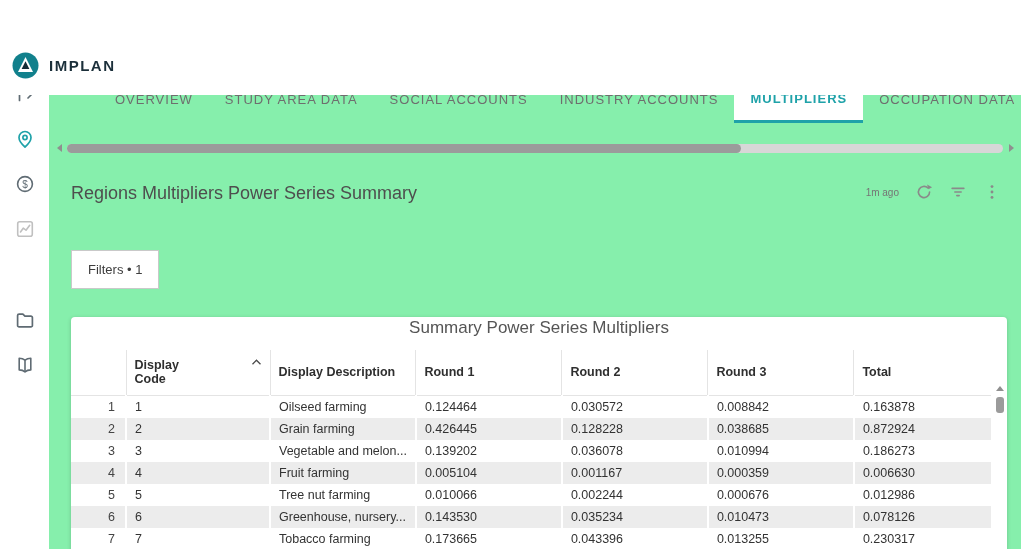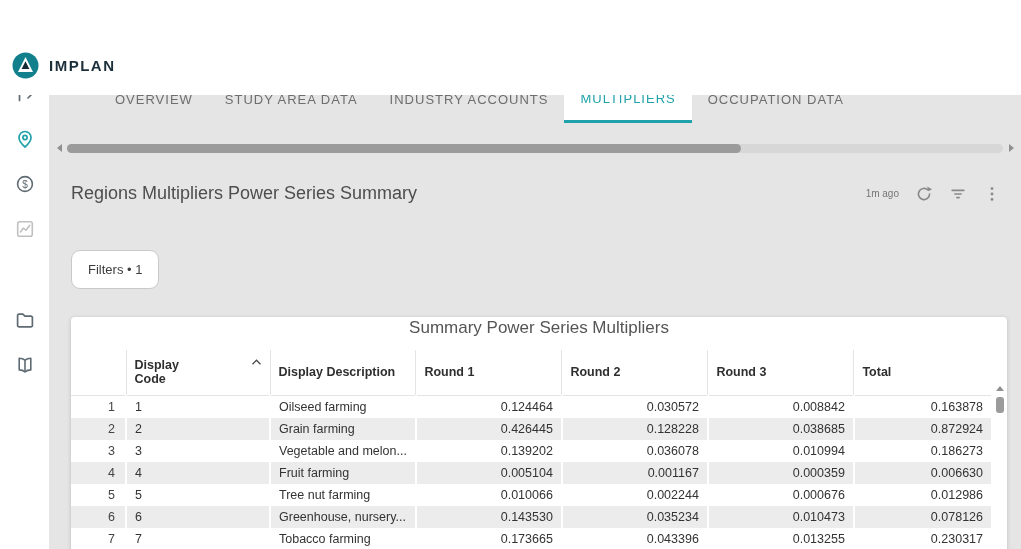--- a/index.html
+++ b/index.html
@@ -30,54 +30,54 @@
     width: 49px; height: 45px; display: flex; align-items: center; justify-content: center;
     color: #5f6b73; cursor: pointer; background: none; border: none;
   }
   .side-item.active { color: var(--accent); }
   .side-item.muted { color: #c0c0c0; }
   .side-spacer { height: 46px; }
 
   
   .main {
     position: absolute; top: 60px; left: 49px; right: 0; bottom: 0;
-    background: #e5e5e5; overflow: hidden;
+    background: #86efac; overflow: hidden;
   }
 
   
   .tabs {
     display: flex; align-items: stretch; padding: 13px 0 0 50px; height: 63px;
     white-space: nowrap; overflow: hidden;
   }
   .tab {
     padding: 16px 16px 13px; font-size: 13px; letter-spacing: 1px; color: #6e6e6e;
     cursor: pointer; background: none; border: none; white-space: nowrap;
   }
   .tab.active {
-    background: #fff; color: var(--accent); border-bottom: 3px solid var(--accent);
+    background: #fff; color: var(--accent); border-bottom: 3px solid var(--accent); font-weight: bold;
   }
 
   
   .hscroll { display: flex; align-items: center; gap: 4px; margin: 20px 6px 0 6px; }
   .hs-arrow { background: none; border: none; width: 8px; height: 10px; padding: 0; cursor: pointer; display: flex; align-items: center; justify-content: center; }
   .hs-left-tri  { width: 0; height: 0; border-top: 4px solid transparent; border-bottom: 4px solid transparent; border-right: 5px solid #8f8f8f; }
   .hs-right-tri { width: 0; height: 0; border-top: 4px solid transparent; border-bottom: 4px solid transparent; border-left: 5px solid #8f8f8f; }
   .hs-track { flex: 1; height: 9px; background: #d7d7d7; border-radius: 5px; position: relative; cursor: pointer; }
   .hs-thumb { position: absolute; left: 0; top: 0; height: 100%; width: 72%; background: #9b9b9b; border-radius: 5px; cursor: grab; }
 
   
-  .page-head { margin: 30px 20px 0 22px; display: flex; justify-content: space-between; align-items: center; }
+  .page-head { margin: 30px 20px 0 22px; display: flex; justify-content: space-between; align-items: flex-start; }
   .page-title { font-size: 18px; font-weight: 400; color: #4e4e4e; }
   .head-actions { display: flex; align-items: center; gap: 16px; color: #757575; font-size: 10px; }
   .icon-btn { background: none; border: none; cursor: pointer; color: #8a8a8a; display: flex; align-items: center; padding: 0; }
 
   
   .filters-chip {
     display: block; width: fit-content; margin: 46px 0 0 22px; padding: 11px 16px;
-    background: #fff; border: 1px solid #c9c9c9; border-radius: 9px;
+    background: #fff; border: 1px solid #c9c9c9; border-radius: 0;
     font-size: 13px; color: #3d3d3d; cursor: pointer; font-family: inherit;
   }
 
   
   .card {
     margin: 28px 14px 0 22px; background: #fff; border-radius: 4px;
     box-shadow: 0 1px 4px rgba(0,0,0,0.18); height: 310px; overflow: hidden;
   }
   .card-title { text-align: center; font-size: 17px; color: #555; padding: 1px 0 12px; }
 
@@ -88,21 +88,21 @@
     border-bottom: 1px solid #e4e4e4; border-right: 1px solid #e4e4e4; background: #fff;
   }
   th:last-child { border-right: none; }
   .th-inner { display: flex; justify-content: space-between; width: 100%; gap: 37px; }
   td {
     padding: 4px 8px; font-size: 12.5px; color: #333; height: 22px;
     border-right: 2px solid #fff; white-space: nowrap; overflow: hidden; text-overflow: ellipsis;
   }
   tbody tr:nth-child(even) { background: #ececec; }
   tbody tr:nth-child(odd)  { background: #fff; }
-  td.num { text-align: right; }
+  td.num { }
   td.idx { text-align: right; color: #444; padding-right: 10px; }
   th.idx-th { border-right: 1px solid #e4e4e4; }
 
   .vscroll { width: 14px; display: flex; flex-direction: column; align-items: center; padding-top: 36px; cursor: pointer; }
   .vs-up { width: 0; height: 0; border-left: 4px solid transparent; border-right: 4px solid transparent; border-bottom: 5px solid #8f8f8f; margin-bottom: 6px; }
   .vs-thumb { width: 8px; height: 16px; background: #9b9b9b; border-radius: 3px; cursor: grab; }
 </style>
 </head>
 <body>
 
@@ -155,20 +155,21 @@
       <path d="M10 5.2v11.7"></path>
     </svg>
   </button>
 </div>
 
 <div class="main">
 
   <div class="tabs">
       <button class="tab"><span>OVERVIEW</span></button>
       <button class="tab"><span>STUDY AREA DATA</span></button>
+      <button class="tab"><span>SOCIAL ACCOUNTS</span></button>
       <button class="tab"><span>INDUSTRY ACCOUNTS</span></button>
       <button class="tab active"><span>MULTIPLIERS</span></button>
       <button class="tab"><span>OCCUPATION DATA</span></button>
     </div>
 
   <div class="hscroll">
     <button class="hs-arrow">
         <span class="hs-left-tri"></span>
       </button>
     <div class="hs-track">

